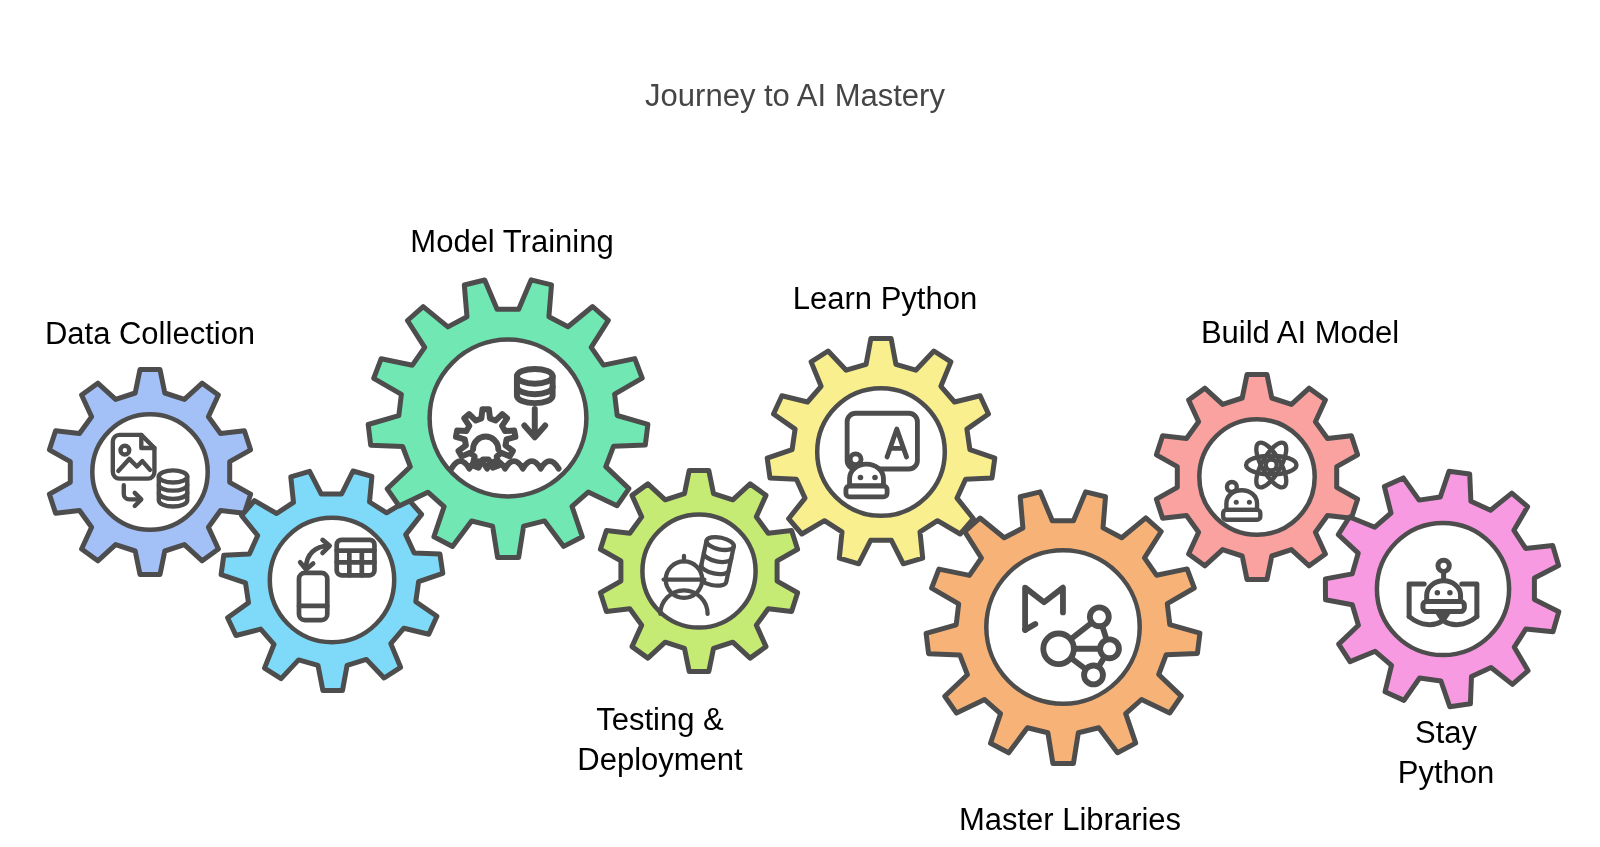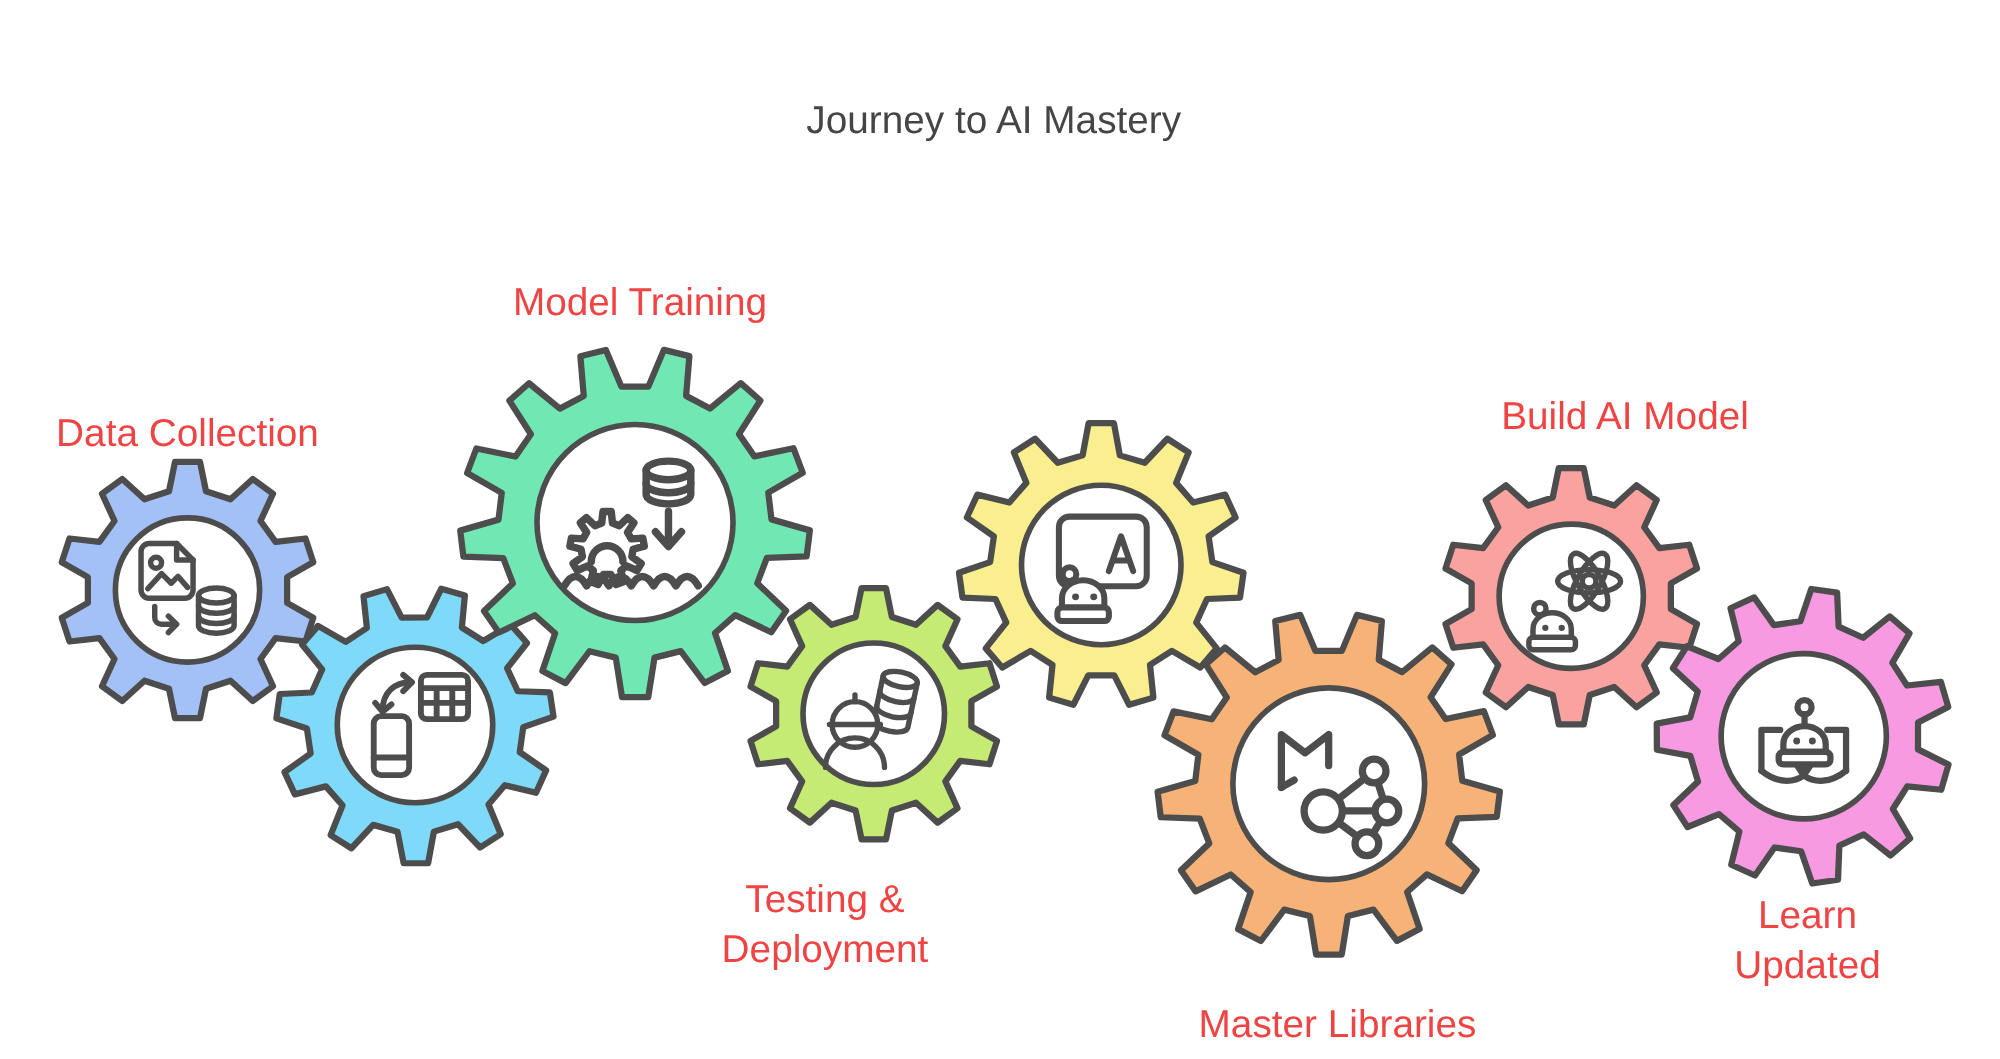--- a/index.html
+++ b/index.html
@@ -6,24 +6,24 @@
   body{width:1600px;height:847px;position:relative;overflow:hidden;
        font-family:"Liberation Sans", sans-serif;}
   .canvas{position:absolute;inset:0;width:1600px;height:729px;}
   #gears-svg{position:absolute;left:0;top:0;}
   .page-title{
     position:absolute;left:795px;top:96px;transform:translate(-50%,-50%);
     font-size:31px;color:#454545;white-space:nowrap;
   }
   .step-label{
     position:absolute;transform:translate(-50%,-50%);
-    font-size:31px;color:#ef4444;text-align:center;
+    font-size:31px;color:#000000;text-align:center;
     white-space:pre-line;line-height:1.3;
   }
-  #label-0{left:150px;  top:347px;text-align:right;}
+  #label-0{left:150px;  top:334px;text-align:right;}
   #label-1{left:332px;  top:756px;}
   #label-2{left:512px;  top:242px;}
   #label-3{left:660px;  top:740px;}
   #label-4{left:885px;  top:299px;}
   #label-5{left:1070px; top:820px;}
   #label-6{left:1300px; top:333px;}
   #label-7{left:1446px; top:753px;}
 </style>
 </head>
 <body>
@@ -164,16 +164,17 @@
      </svg>
       </g>
     </svg>
 
   <div class="page-title">Journey to AI Mastery</div>
 
   <div class="step-label" id="label-0">Data Collection</div>
   <div class="step-label" id="label-2">Model Training</div>
   <div class="step-label" id="label-3">Testing &amp;
 Deployment</div>
+  <div class="step-label" id="label-4">Learn Python</div>
   <div class="step-label" id="label-5">Master Libraries</div>
   <div class="step-label" id="label-6">Build AI Model</div>
-  <div class="step-label" id="label-7">Learn Updated</div>
+  <div class="step-label" id="label-7">Stay Python</div>
 </div>
 
 </body></html>

